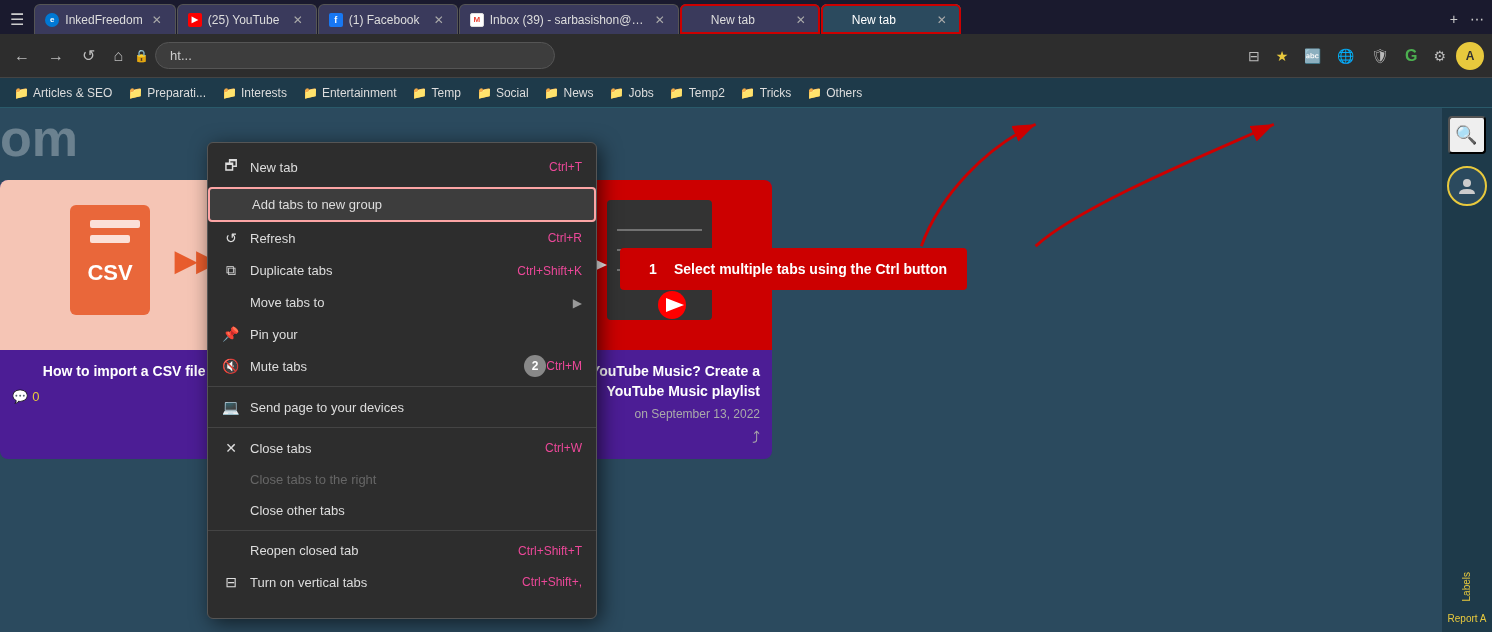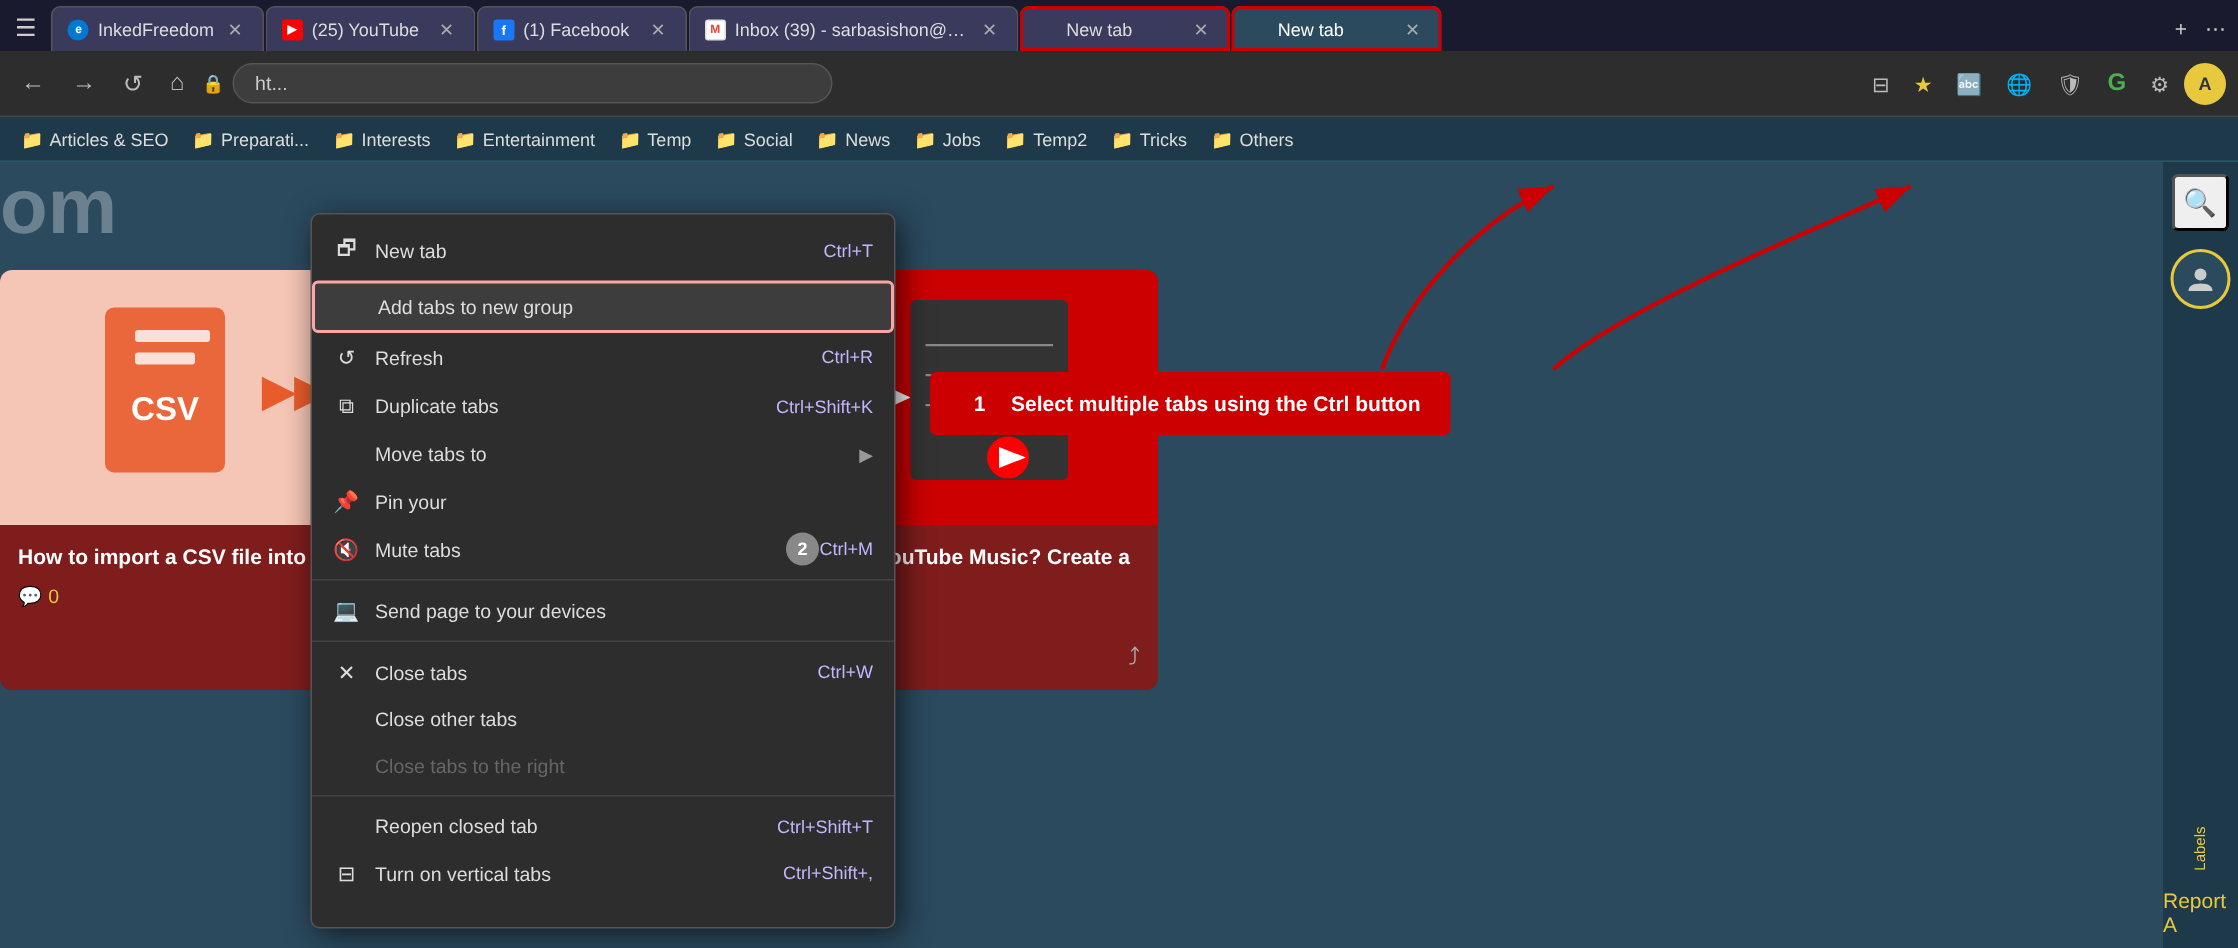--- a/index.html
+++ b/index.html
@@ -69,41 +69,41 @@
     
     .main-area { display: flex; flex: 1; overflow: hidden; background: #2b4a5e; }
 
     
     .content-area { flex: 1; display: flex; flex-direction: column; gap: 12px; overflow: hidden; }
 
     .big-text { color: white; font-size: 52px; font-weight: 700; opacity: 0.3; }
 
     .cards-row { display: flex; gap: 12px; }
     .card {
-      background: #7f1d1d; border-radius: 8px; overflow: hidden;
-      width: 380px; flex-shrink: 0;
+      background: #4c1d95; border-radius: 8px; overflow: hidden;
+      width: 380px; flex-shrink: 0; text-align: right;
     }
     .card-image { height: 170px; display: flex; align-items: center; justify-content: center; position: relative; }
     .card-image.csv-bg { background: #f5c5b5; }
     .card-image.yt-bg { background: #cc0000; }
     .card-body { padding: 12px; }
     .card-title { color: #fff; font-size: 14px; font-weight: 600; line-height: 1.4; margin-bottom: 6px; }
     .card-date { color: #aaa; font-size: 12px; margin-bottom: 8px; }
     .card-footer { display: flex; align-items: center; justify-content: space-between; }
     .card-comment { display: flex; align-items: center; gap: 4px; color: #e8c93d; font-size: 13px; }
     .card-share { color: #aaa; font-size: 16px; cursor: pointer; }
 
     
     .right-sidebar {
       width: 50px; background: #1e3a4a; display: flex; flex-direction: column;
       align-items: center; padding: 8px 0; gap: 8px;
     }
     .sidebar-icon { color: #aaa; font-size: 18px; cursor: pointer; padding: 6px; border-radius: 4px; }
     .labels-text { color: #e8c93d; font-size: 10px; writing-mode: vertical-lr; text-orientation: mixed; transform: rotate(180deg); margin-top: auto; padding: 8px 0; }
-    .report-text { color: #e8c93d; font-size: 14px; margin-top: 4px; }
+    .report-text { color: #e8c93d; font-size: 10px; margin-top: 4px; }
 
     .avatar-circle {
       width: 40px; height: 40px; border-radius: 50%; border: 2px solid #e8c93d;
       display: flex; align-items: center; justify-content: center;
       background: #2b4a5e; margin: 4px auto;
     }
 
     
     .context-menu {
       position: absolute; left: 207px; top: 34px;
@@ -111,21 +111,21 @@
       width: 390px; z-index: 1000; padding: 4px 0;
       box-shadow: 4px 4px 20px rgba(0,0,0,0.6);
     }
     .menu-item {
       display: flex; align-items: center; gap: 10px;
       padding: 8px 14px; color: #ddd; font-size: 13px; cursor: pointer;
       position: relative;
     }
     .menu-item.highlighted-item { background: #3d3d3d; border: 2px solid #fca5a5; border-radius: 4px; }
     .menu-item.disabled { color: #666; cursor: default; }
-    .menu-item .shortcut { margin-left: auto; color: #c4b5fd; font-size: 12px; }
+    .menu-item .shortcut { margin-left: auto; color: #ec4899; font-size: 12px; }
     .menu-item .arrow { margin-left: auto; color: #999; font-size: 12px; }
     .menu-separator { height: 1px; background: #444; margin: 4px 0; }
     .menu-icon { width: 18px; text-align: center; font-size: 14px; flex-shrink: 0; }
 
     
     .callout-banner {
       position: absolute; background: #cc0000; color: white;
       padding: 8px 20px; border-radius: 4px; font-size: 14px; font-weight: bold;
       display: flex; align-items: center; gap: 8px;
     }
@@ -400,28 +400,28 @@
       </div>
 
       <div class="menu-separator"></div>
 
       <div class="menu-item">
         <span class="menu-icon">✕</span>
         <span>Close tabs</span>
         <span class="shortcut">Ctrl+W</span>
       </div>
 
-      <div class="menu-item">
-        <span class="menu-icon"></span>
-        <span>Close other tabs</span>
-      </div>
-
       <div class="menu-item disabled">
         <span class="menu-icon"></span>
         <span>Close tabs to the right</span>
+      </div>
+
+      <div class="menu-item">
+        <span class="menu-icon"></span>
+        <span>Close other tabs</span>
       </div>
 
       <div class="menu-separator"></div>
 
       <div class="menu-item">
         <span class="menu-icon"></span>
         <span>Reopen closed tab</span>
         <span class="shortcut">Ctrl+Shift+T</span>
       </div>
 

